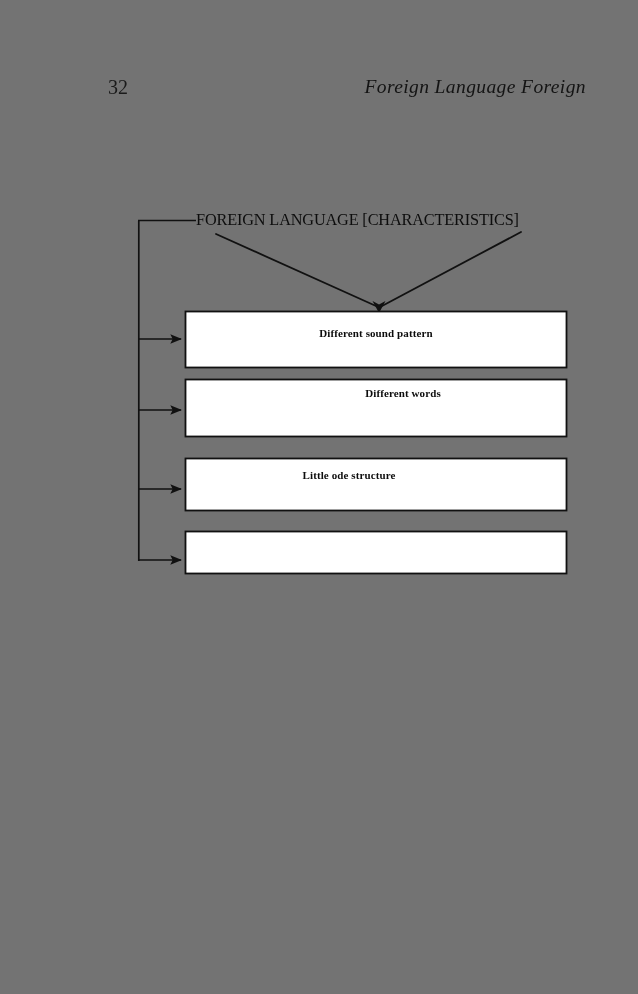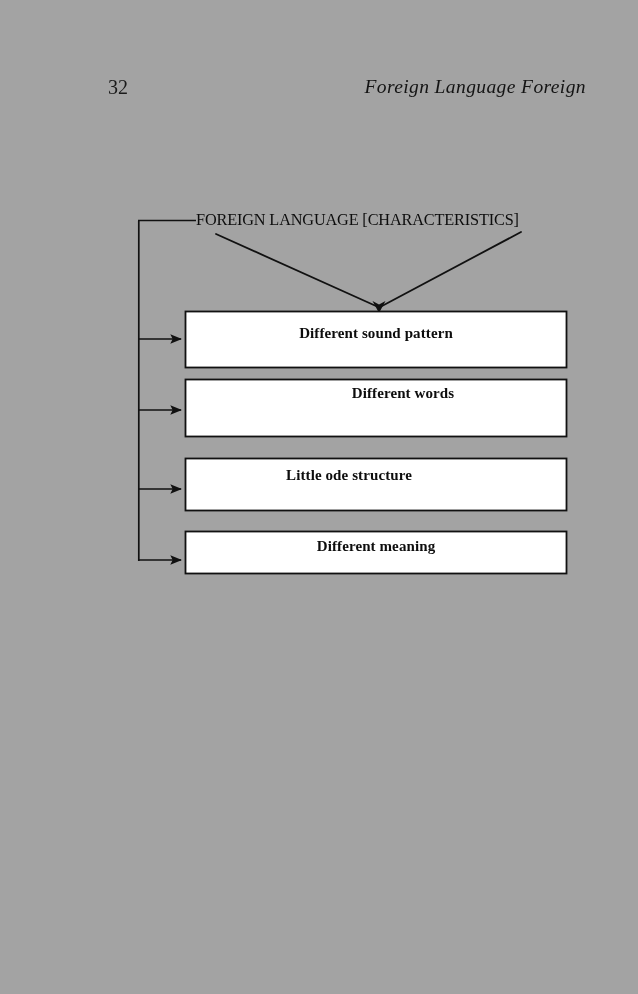--- a/index.html
+++ b/index.html
@@ -13,21 +13,21 @@
     position: relative;
     overflow: hidden;
     font-family: "Liberation Serif", serif;
     color: #111111;
     -webkit-font-smoothing: antialiased;
   }
 
   .page {
     position: absolute;
     inset: 0;
-    background: #a3a3a3;
+    background: #737373;
   }
 
   
   .running-head {
     position: absolute;
     left: 0;
     top: 74px;
     width: 638px;
     height: 30px;
   }
@@ -85,21 +85,21 @@
     white-space: nowrap;
     transform: scaleX(0.985);
     transform-origin: left center;
   }
 
   .box-label {
     position: absolute;
     text-align: center;
     font-family: "Liberation Serif", serif;
     font-weight: bold;
-    font-size: 15px;
+    font-size: 11px;
     line-height: 18px;
     letter-spacing: 0.1px;
     color: #0d0d0d;
     white-space: nowrap;
   }
 </style>
 </head>
 <body>
 
 <div class="page">
@@ -142,16 +142,15 @@
     </svg>
 
     <div class="node-title">FOREIGN LANGUAGE [CHARACTERISTICS]</div>
 
     <div class="box-label" style="left:185px; top:324px; width:382px;">Different sound pattern</div>
 
     <div class="box-label" style="left:185px; top:384px; width:436px;">Different words</div>
 
     <div class="box-label" style="left:185px; top:466px; width:328px;">Little ode structure</div>
 
-    <div class="box-label" style="left:185px; top:537px; width:382px;">Different meaning</div>
 
   </div>
 </div>
 
 </body></html>

